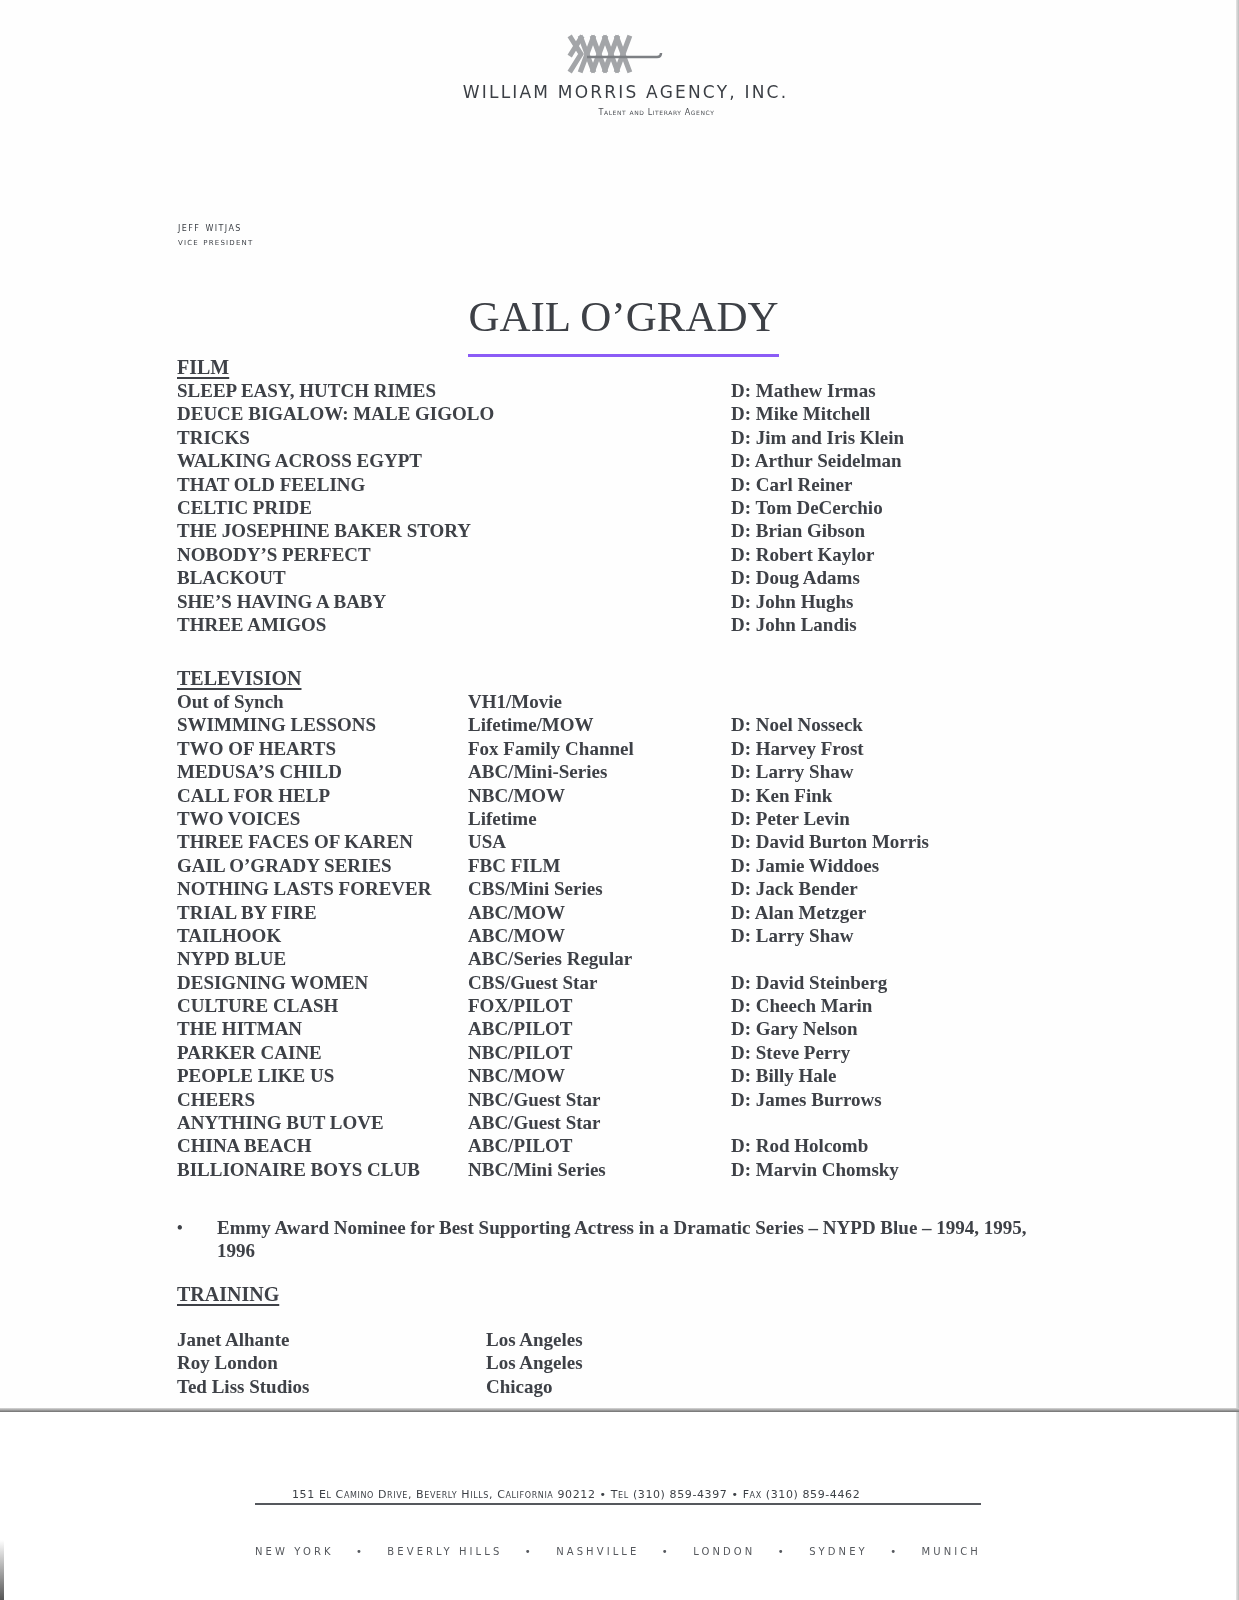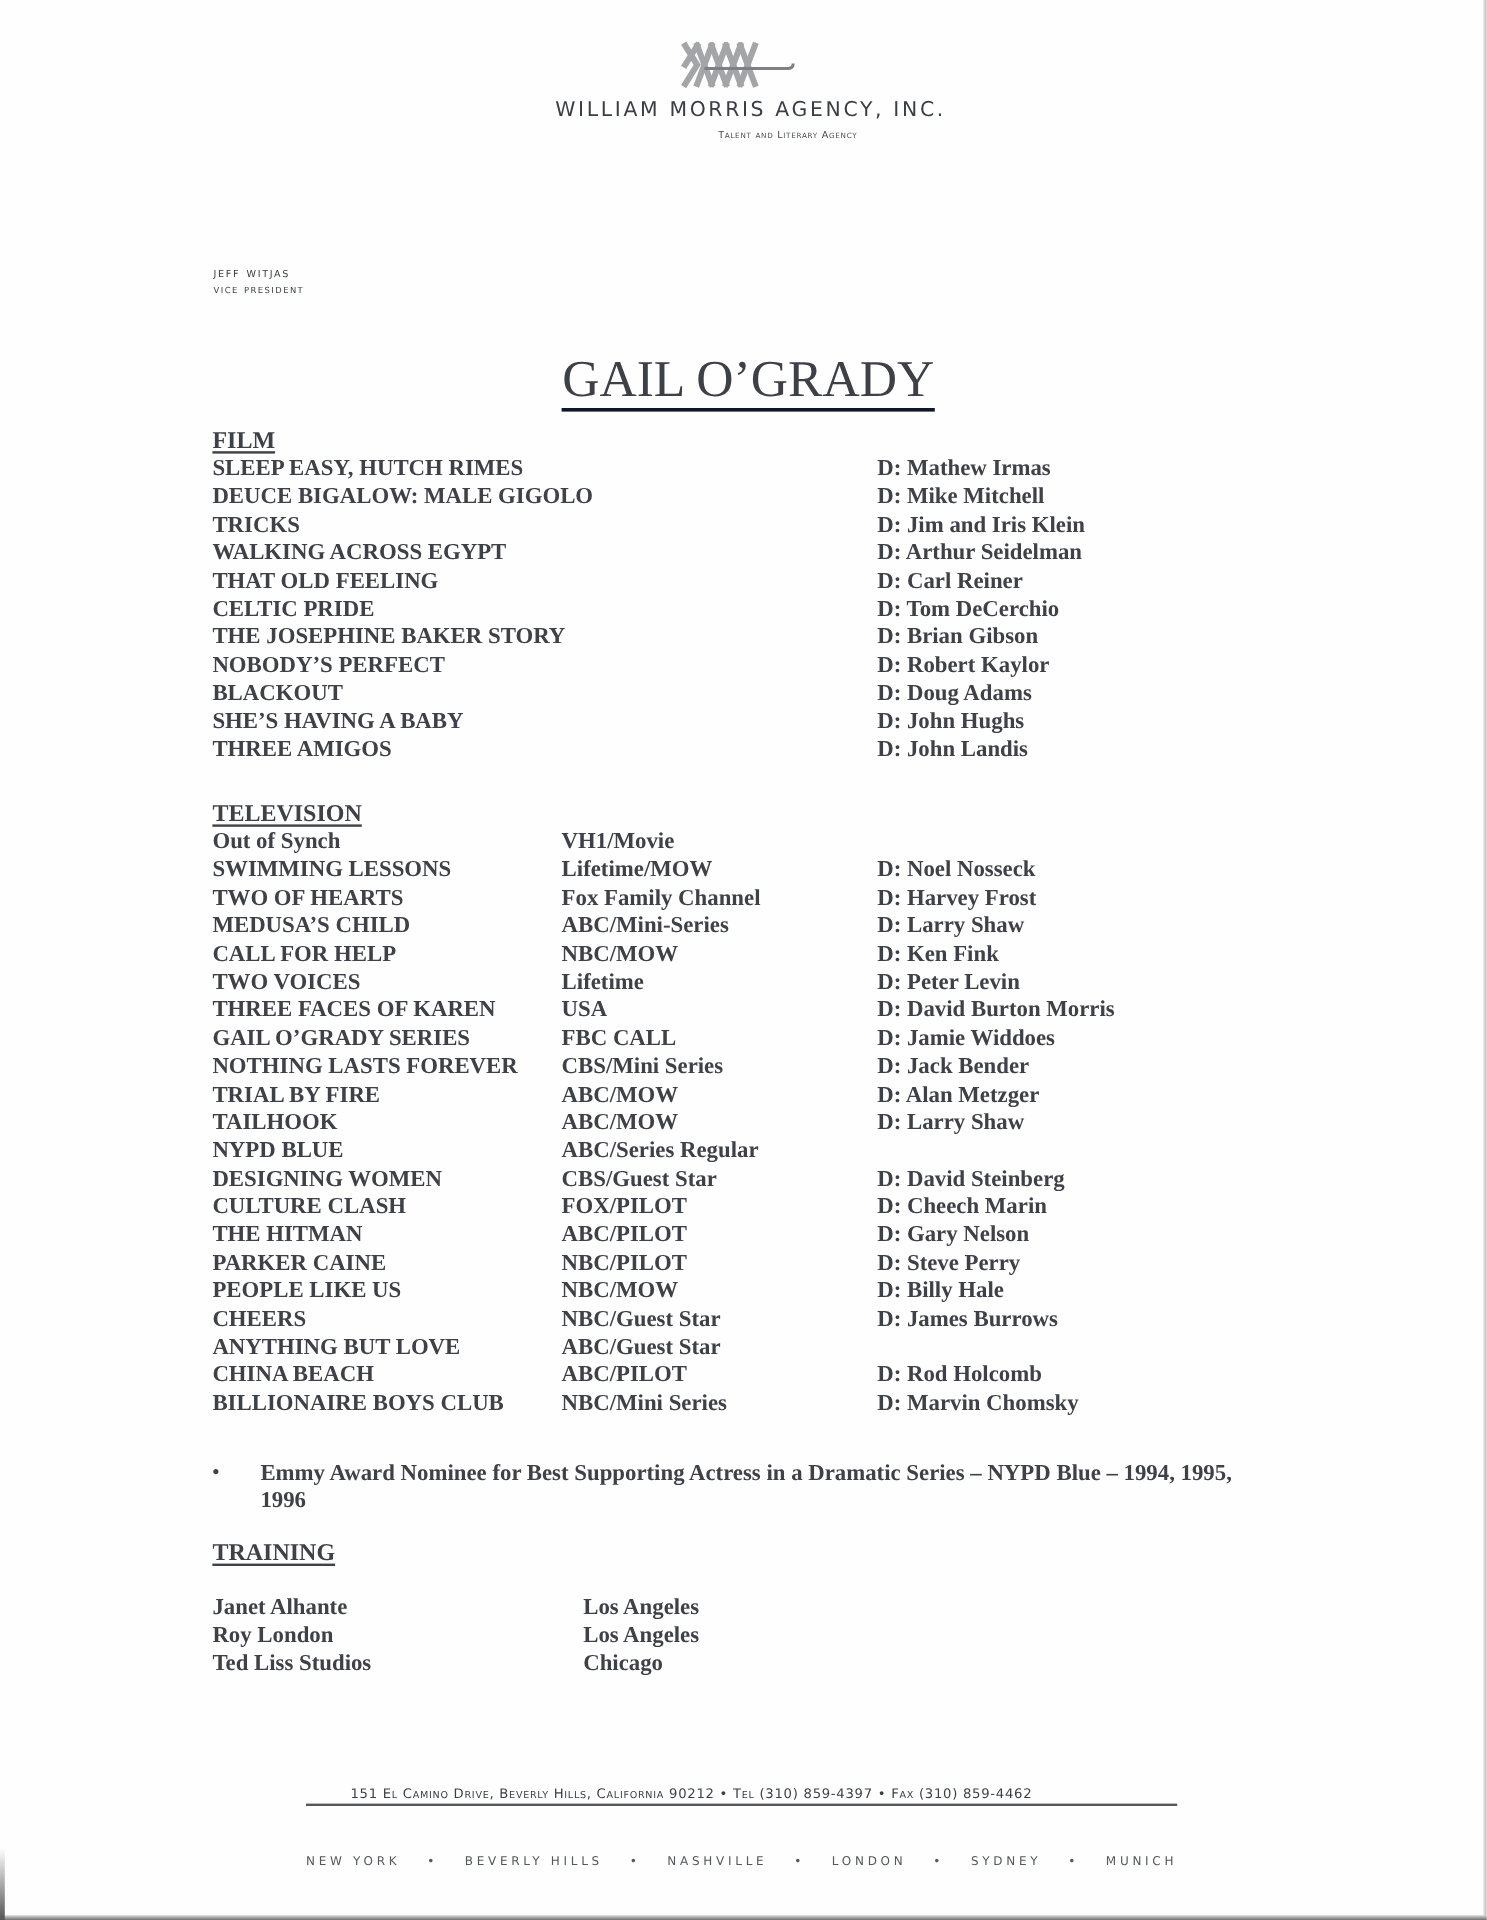--- a/index.html
+++ b/index.html
@@ -10,21 +10,21 @@
       width: 1239px;
       height: 1600px;
       background: #ffffff;
       position: relative;
       overflow: hidden;
       color: #3a3d42;
     }
     .page {
       position: absolute;
       left: 0; top: 0;
-      width: 1239px; height: 1600px;
+      width: 1239px; height: 1412px;
       background: #fefefe;
     }
     .scan-edge-right {
       position: absolute;
       right: 0; top: 0;
       width: 3px; height: 1600px;
       background: linear-gradient(to right, #e6e6e6, #bdbdbd);
     }
     .scan-edge-bottom {
       position: absolute;
@@ -101,23 +101,23 @@
       text-align: center;
       font-family: "Liberation Serif", serif;
       font-size: 43px;
       color: #3d4046;
       letter-spacing: 0px;
       padding-left: 8px;
       box-sizing: border-box;
     }
     .page-title span {
       display: inline-block;
-      border-bottom: 3px solid #0f172a;
+      border-bottom: 3px solid #8b5cf6;
       line-height: 42px;
-      padding-bottom: 2px;
+      padding-bottom: 16px;
       margin-top: 21px;
     }
 
     
     .body-text {
       font-family: "Liberation Serif", serif;
       font-weight: bold;
       font-size: 19px;
       color: #3e4147;
       line-height: 23.4px;
@@ -318,21 +318,21 @@
           <span class="col-network">Lifetime</span>
           <span class="col-director">D: Peter Levin</span>
         </div>
         <div class="row">
           <span class="col-title">THREE FACES OF KAREN</span>
           <span class="col-network">USA</span>
           <span class="col-director">D: David Burton Morris</span>
         </div>
         <div class="row">
           <span class="col-title">GAIL O’GRADY SERIES</span>
-          <span class="col-network">FBC CALL</span>
+          <span class="col-network">FBC FILM</span>
           <span class="col-director">D: Jamie Widdoes</span>
         </div>
         <div class="row">
           <span class="col-title">NOTHING LASTS FOREVER</span>
           <span class="col-network">CBS/Mini Series</span>
           <span class="col-director">D: Jack Bender</span>
         </div>
         <div class="row">
           <span class="col-title">TRIAL BY FIRE</span>
           <span class="col-network">ABC/MOW</span>

